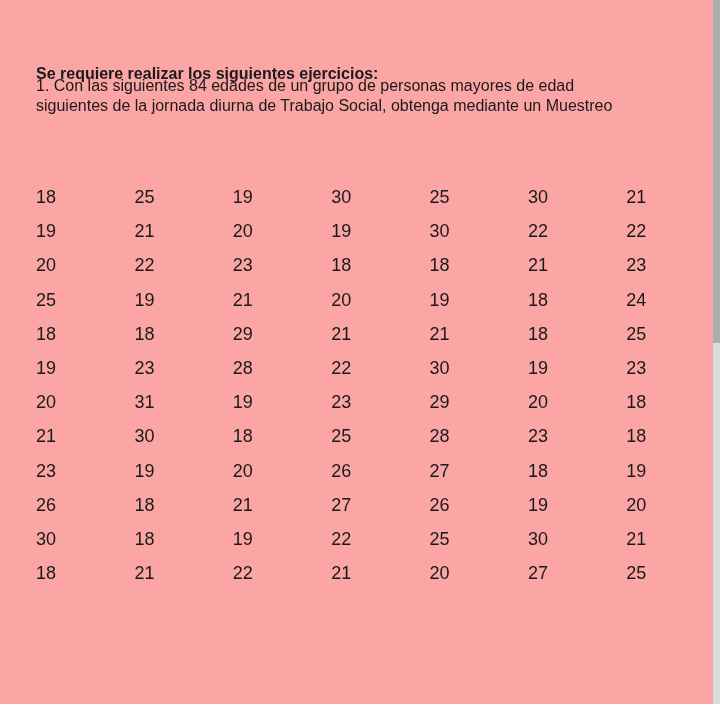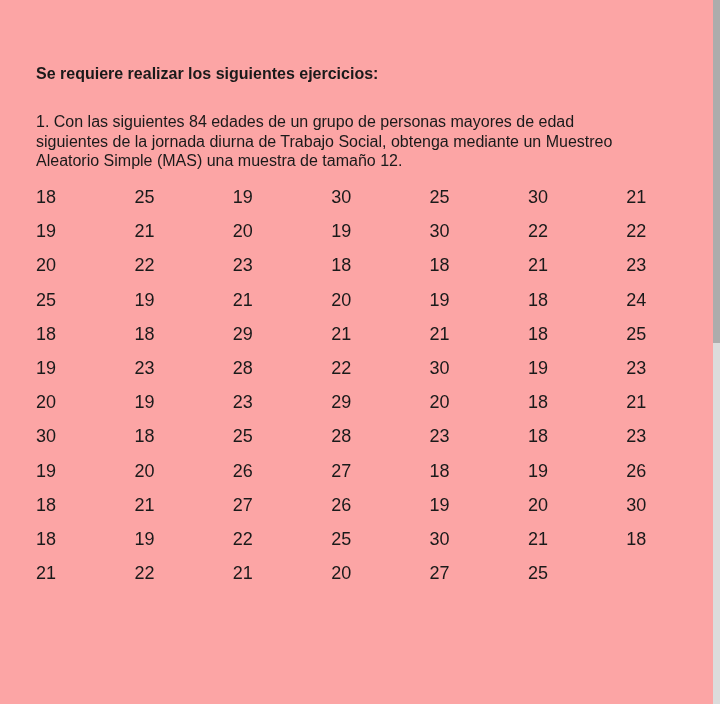--- a/index.html
+++ b/index.html
@@ -22,21 +22,21 @@
     top: 64px;
     font-size: 16px;
     font-weight: bold;
     color: #1a1a1a;
     white-space: nowrap;
     line-height: 20px;
   }
   .doc-paragraph {
     position: absolute;
     left: 36px;
-    top: 112px;
+    top: 76px;
     font-size: 16px;
     color: #1a1a1a;
     line-height: 19.5px;
   }
   .doc-paragraph .pline {
     display: block;
     white-space: nowrap;
   }
   .ages-grid {
     position: absolute;
@@ -70,21 +70,20 @@
 </head>
 <body>
 
 <div class="page">
 
   <div class="doc-heading">Se requiere realizar los siguientes ejercicios:</div>
 
   <div class="doc-paragraph">
     <span class="pline">1. Con las siguientes 84 edades de un grupo de personas mayores de edad</span>
     <span class="pline">siguientes de la jornada diurna de Trabajo Social, obtenga mediante un Muestreo</span>
-    <span class="pline">Aleatorio Simple (MAS) una muestra de tamaño 12.</span>
   </div>
 
   <div class="ages-grid" id="ages-grid">
       <div class="age-cell">18</div>
       <div class="age-cell">25</div>
       <div class="age-cell">19</div>
       <div class="age-cell">30</div>
       <div class="age-cell">25</div>
       <div class="age-cell">30</div>
       <div class="age-cell">21</div>
@@ -117,20 +116,21 @@
       <div class="age-cell">18</div>
       <div class="age-cell">25</div>
       <div class="age-cell">19</div>
       <div class="age-cell">23</div>
       <div class="age-cell">28</div>
       <div class="age-cell">22</div>
       <div class="age-cell">30</div>
       <div class="age-cell">19</div>
       <div class="age-cell">23</div>
       <div class="age-cell">20</div>
+      <div class="age-cell">31</div>
       <div class="age-cell">19</div>
       <div class="age-cell">23</div>
       <div class="age-cell">29</div>
       <div class="age-cell">20</div>
       <div class="age-cell">18</div>
       <div class="age-cell">21</div>
       <div class="age-cell">30</div>
       <div class="age-cell">18</div>
       <div class="age-cell">25</div>
       <div class="age-cell">28</div>

